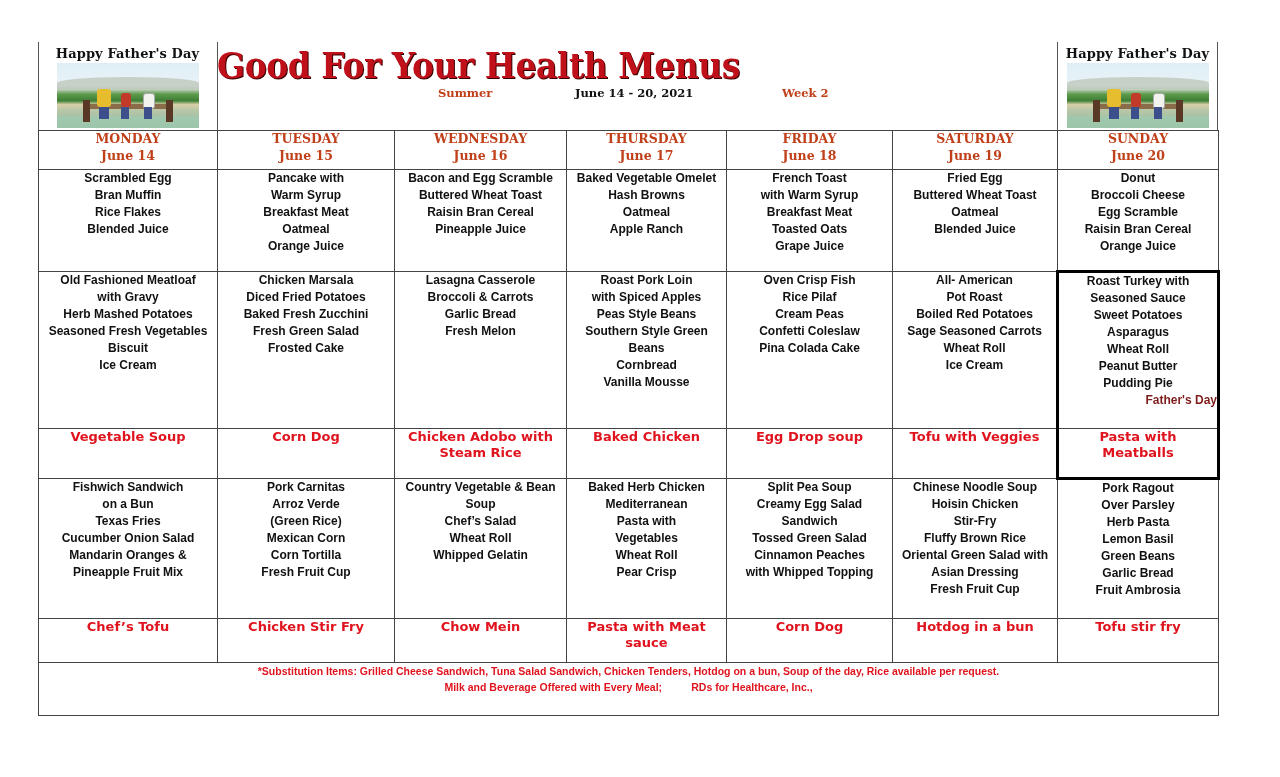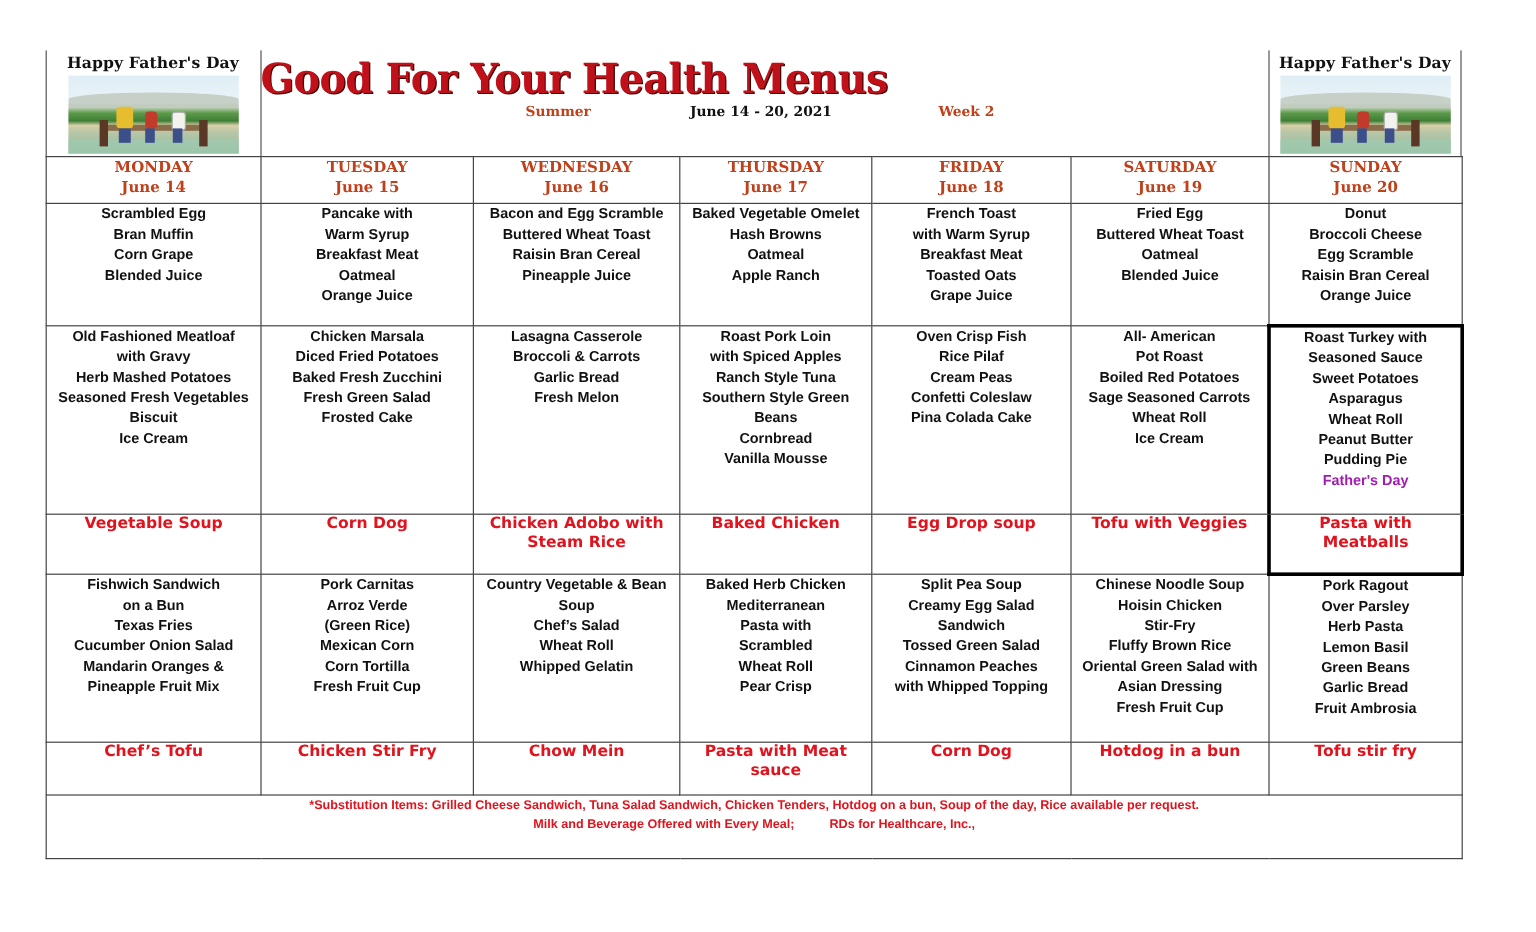--- a/index.html
+++ b/index.html
@@ -34,21 +34,21 @@
   .dayhead td { height: 38px; vertical-align: middle; }
   .dname { font-family: "DejaVu Serif", serif; font-weight: bold; color: #c0401a; font-size: 12.5px; line-height: 16px; }
   .ddate { font-family: "DejaVu Serif", serif; font-weight: bold; color: #c0401a; font-size: 12.5px; line-height: 17px; }
   .item { font-size: 12px; font-weight: bold; color: #111; line-height: 17px; white-space: nowrap; }
   .brk td { height: 100px; padding-top: 1px; }
   .lun td { height: 155px; vertical-align: middle; }
   .alt td { height: 48px; padding-top: 1px; }
   .alt2 td { height: 43px; padding-top: 1px; }
   .din td { height: 138px; vertical-align: middle; }
   .altxt { font-size: 13px; font-weight: bold; color: #e0141e; line-height: 16px; font-family: "DejaVu Sans", sans-serif; }
-  .green { color: #a21caf; }
+  .green { color: #7f1d1d; text-align: right; }
   .footer td { height: 52px; vertical-align: bottom; padding-bottom: 2px; }
   .foot-line { font-size: 10.5px; font-weight: bold; color: #e0141e; line-height: 16px; }
 </style>
 </head>
 <body>
 
 <div class="sheet">
   <div class="hdr">
     <div class="vl" style="left:0"></div>
     <div class="vl" style="left:179px"></div>
@@ -137,21 +137,21 @@
           </td>
           <td>
             <div class="dname">SUNDAY</div>
             <div class="ddate">June 20</div>
           </td>
         </tr>
       <tr class="brk" id="row-breakfast">
           <td>
             <div class="item">Scrambled Egg</div>
             <div class="item">Bran Muffin</div>
-            <div class="item">Corn Grape</div>
+            <div class="item">Rice Flakes</div>
             <div class="item">Blended Juice</div>
           </td>
           <td>
             <div class="item">Pancake with</div>
             <div class="item">Warm Syrup</div>
             <div class="item">Breakfast Meat</div>
             <div class="item">Oatmeal</div>
             <div class="item">Orange Juice</div>
           </td>
           <td>
@@ -205,21 +205,21 @@
           </td>
           <td>
             <div class="item">Lasagna Casserole</div>
             <div class="item">Broccoli &amp; Carrots</div>
             <div class="item">Garlic Bread</div>
             <div class="item">Fresh Melon</div>
           </td>
           <td>
             <div class="item">Roast Pork Loin</div>
             <div class="item">with Spiced Apples</div>
-            <div class="item">Ranch Style Tuna</div>
+            <div class="item">Peas Style Beans</div>
             <div class="item">Southern Style Green</div>
             <div class="item">Beans</div>
             <div class="item">Cornbread</div>
             <div class="item">Vanilla Mousse</div>
           </td>
           <td>
             <div class="item">Oven Crisp Fish</div>
             <div class="item">Rice Pilaf</div>
             <div class="item">Cream Peas</div>
             <div class="item">Confetti Coleslaw</div>
@@ -290,21 +290,21 @@
             <div class="item">Country Vegetable &amp; Bean</div>
             <div class="item">Soup</div>
             <div class="item">Chef’s Salad</div>
             <div class="item">Wheat Roll</div>
             <div class="item">Whipped Gelatin</div>
           </td>
           <td>
             <div class="item">Baked Herb Chicken</div>
             <div class="item">Mediterranean</div>
             <div class="item">Pasta with</div>
-            <div class="item">Scrambled</div>
+            <div class="item">Vegetables</div>
             <div class="item">Wheat Roll</div>
             <div class="item">Pear Crisp</div>
           </td>
           <td>
             <div class="item">Split Pea Soup</div>
             <div class="item">Creamy Egg Salad</div>
             <div class="item">Sandwich</div>
             <div class="item">Tossed Green Salad</div>
             <div class="item">Cinnamon Peaches</div>
             <div class="item">with Whipped Topping</div>

